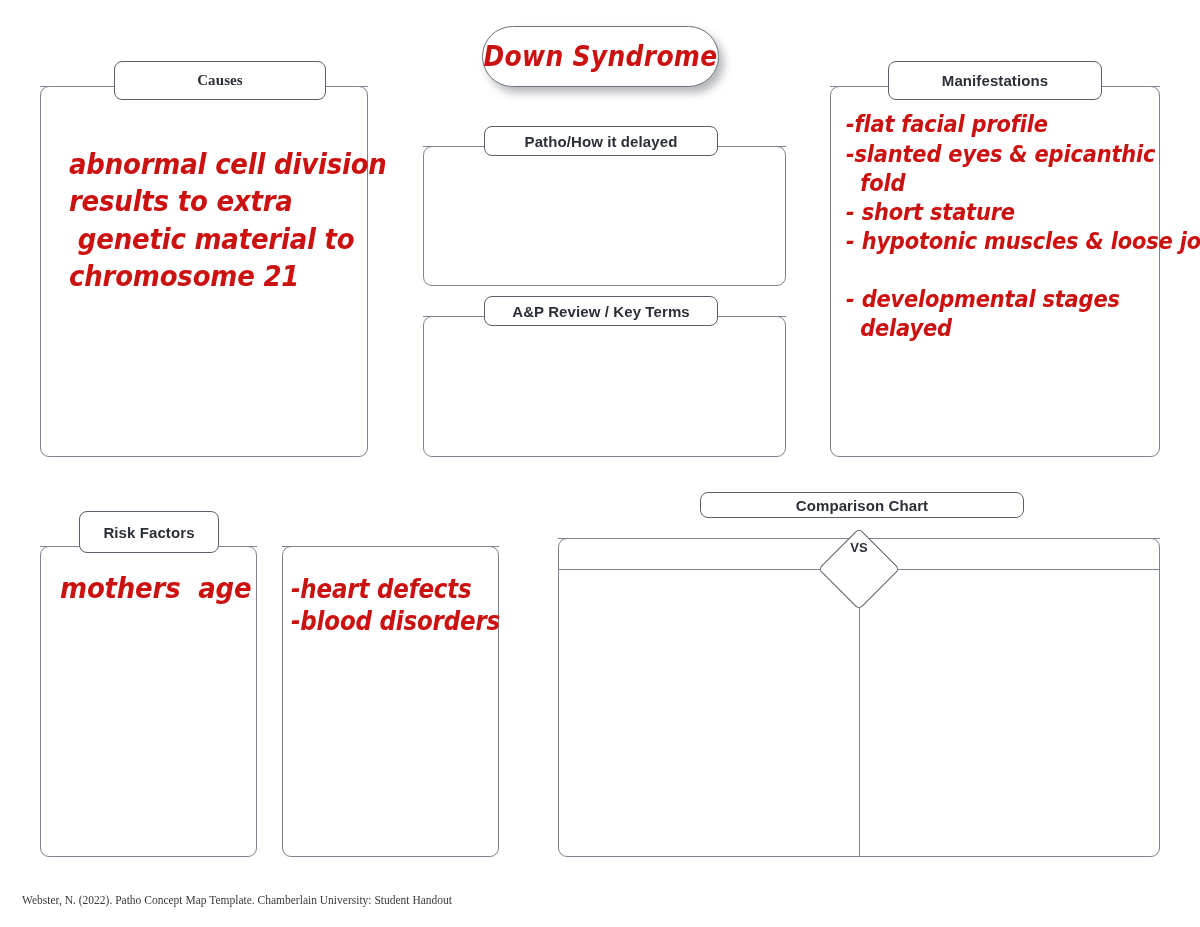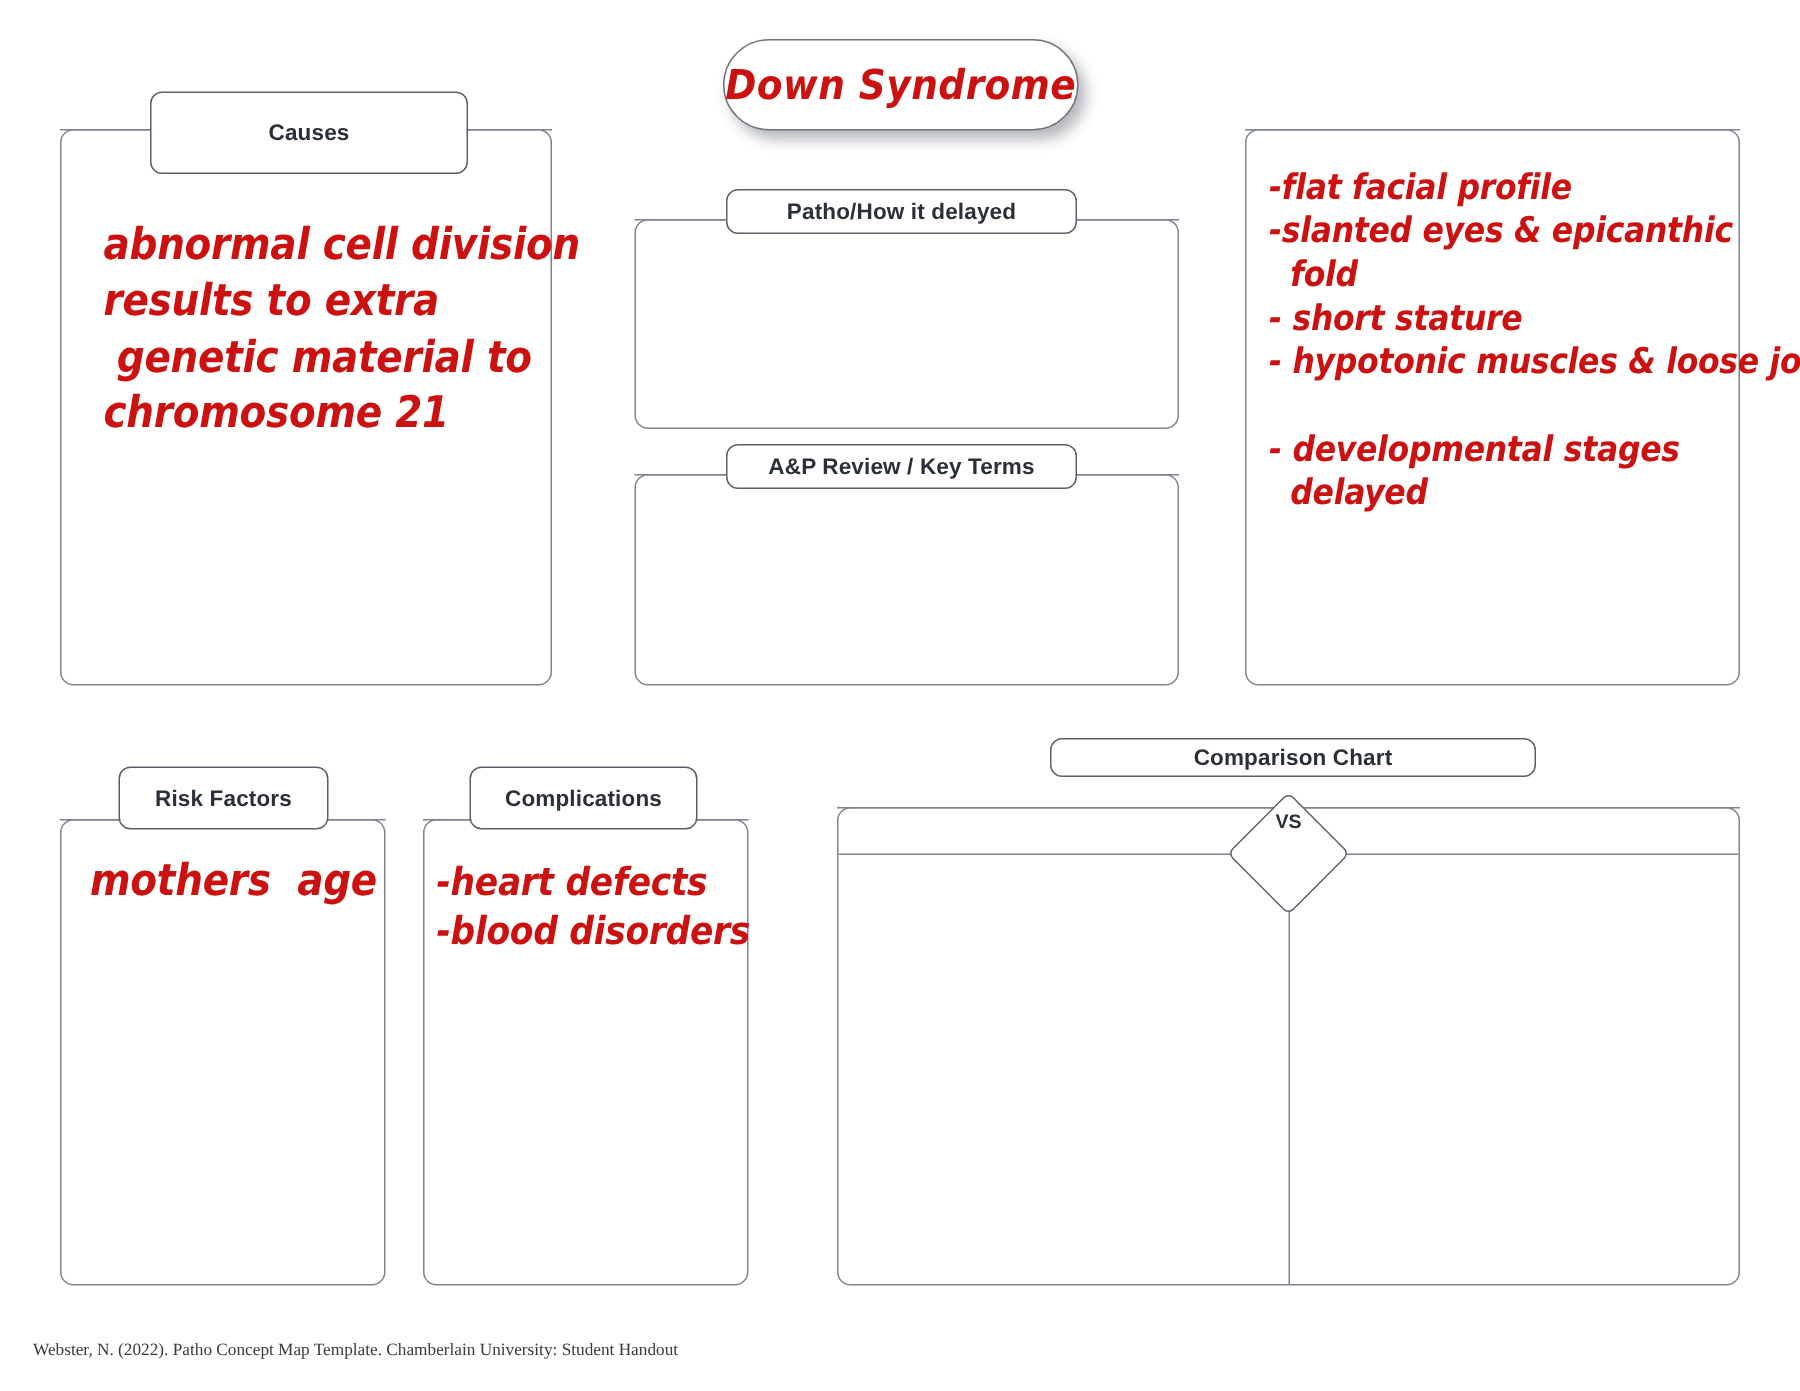--- a/index.html
+++ b/index.html
@@ -140,21 +140,21 @@
     font-family: Liberation Serif, serif;
   }
 </style>
 </head>
 <body>
 
 <div id="canvas">
 
   <div class="box" style="left:40px; top:86px; width:328px; height:371px;"></div>
   <div class="conn-h" style="left:40px; top:86px; width:328px;"></div>
-  <div class="tab" style="left:100px; top:61px; width:212px; height:55px;">
+  <div class="tab" style="left:114px; top:61px; width:212px; height:39px;font-family:Liberation Serif, serif;">
     <span>Causes</span>
   </div>
   <div class="hand" style="left:69px; top:146px; font-size:26px;">abnormal cell division
 results to extra
  genetic material to
 chromosome 21</div>
 
   <div class="title-pill" style="left:482px; top:26px; width:237px; height:61px;">
     <span class="hand title-text">Down Syndrome</span>
   </div>
@@ -168,43 +168,43 @@
 
   <div class="box" style="left:423px; top:316px; width:363px; height:141px;"></div>
   <div class="conn-h" style="left:423px; top:316px; width:363px;"></div>
   <div class="tab" style="left:484px; top:296px; width:234px; height:30px;">
     <span>A&amp;P Review / Key Terms</span>
   </div>
   <div class="hand" style="left:440px; top:340px; font-size:24px;"></div>
 
   <div class="box" style="left:830px; top:86px; width:330px; height:371px;"></div>
   <div class="conn-h" style="left:830px; top:86px; width:330px;"></div>
+  <div class="tab" style="left:888px; top:61px; width:214px; height:39px;">
+    <span>Manifestations</span>
+  </div>
   <div class="hand" style="left:846px; top:110px; font-size:21px; line-height:1.24;">-flat facial profile
 -slanted eyes &amp; epicanthic
   fold
 - short stature
 - hypotonic muscles &amp; loose joints
 
 - developmental stages
   delayed</div>
 
   <div class="conn-v" style="left:368px; top:86px; height:0px;"></div>
 
   <div class="box" style="left:40px; top:546px; width:217px; height:311px;"></div>
   <div class="conn-h" style="left:40px; top:546px; width:217px;"></div>
   <div class="tab" style="left:79px; top:511px; width:140px; height:42px;">
     <span>Risk Factors</span>
   </div>
   <div class="hand" style="left:60px; top:570px; font-size:26px;">mothers  age</div>
 
   <div class="box" style="left:282px; top:546px; width:217px; height:311px;"></div>
   <div class="conn-h" style="left:282px; top:546px; width:217px;"></div>
-  <div class="tab" style="left:313px; top:511px; width:152px; height:42px;">
-    <span>Complications</span>
-  </div>
   <div class="hand" style="left:291px; top:573px; font-size:23px;">-heart defects
 -blood disorders</div>
 
   <div class="box" style="left:558px; top:538px; width:602px; height:319px;"></div>
   <div class="conn-h" style="left:558px; top:538px; width:602px;"></div>
   <div class="tab" style="left:700px; top:492px; width:324px; height:26px;">
     <span>Comparison Chart</span>
   </div>
 
   <div class="cmp-divider-h" style="left:559px; top:569px; width:600px;"></div>

